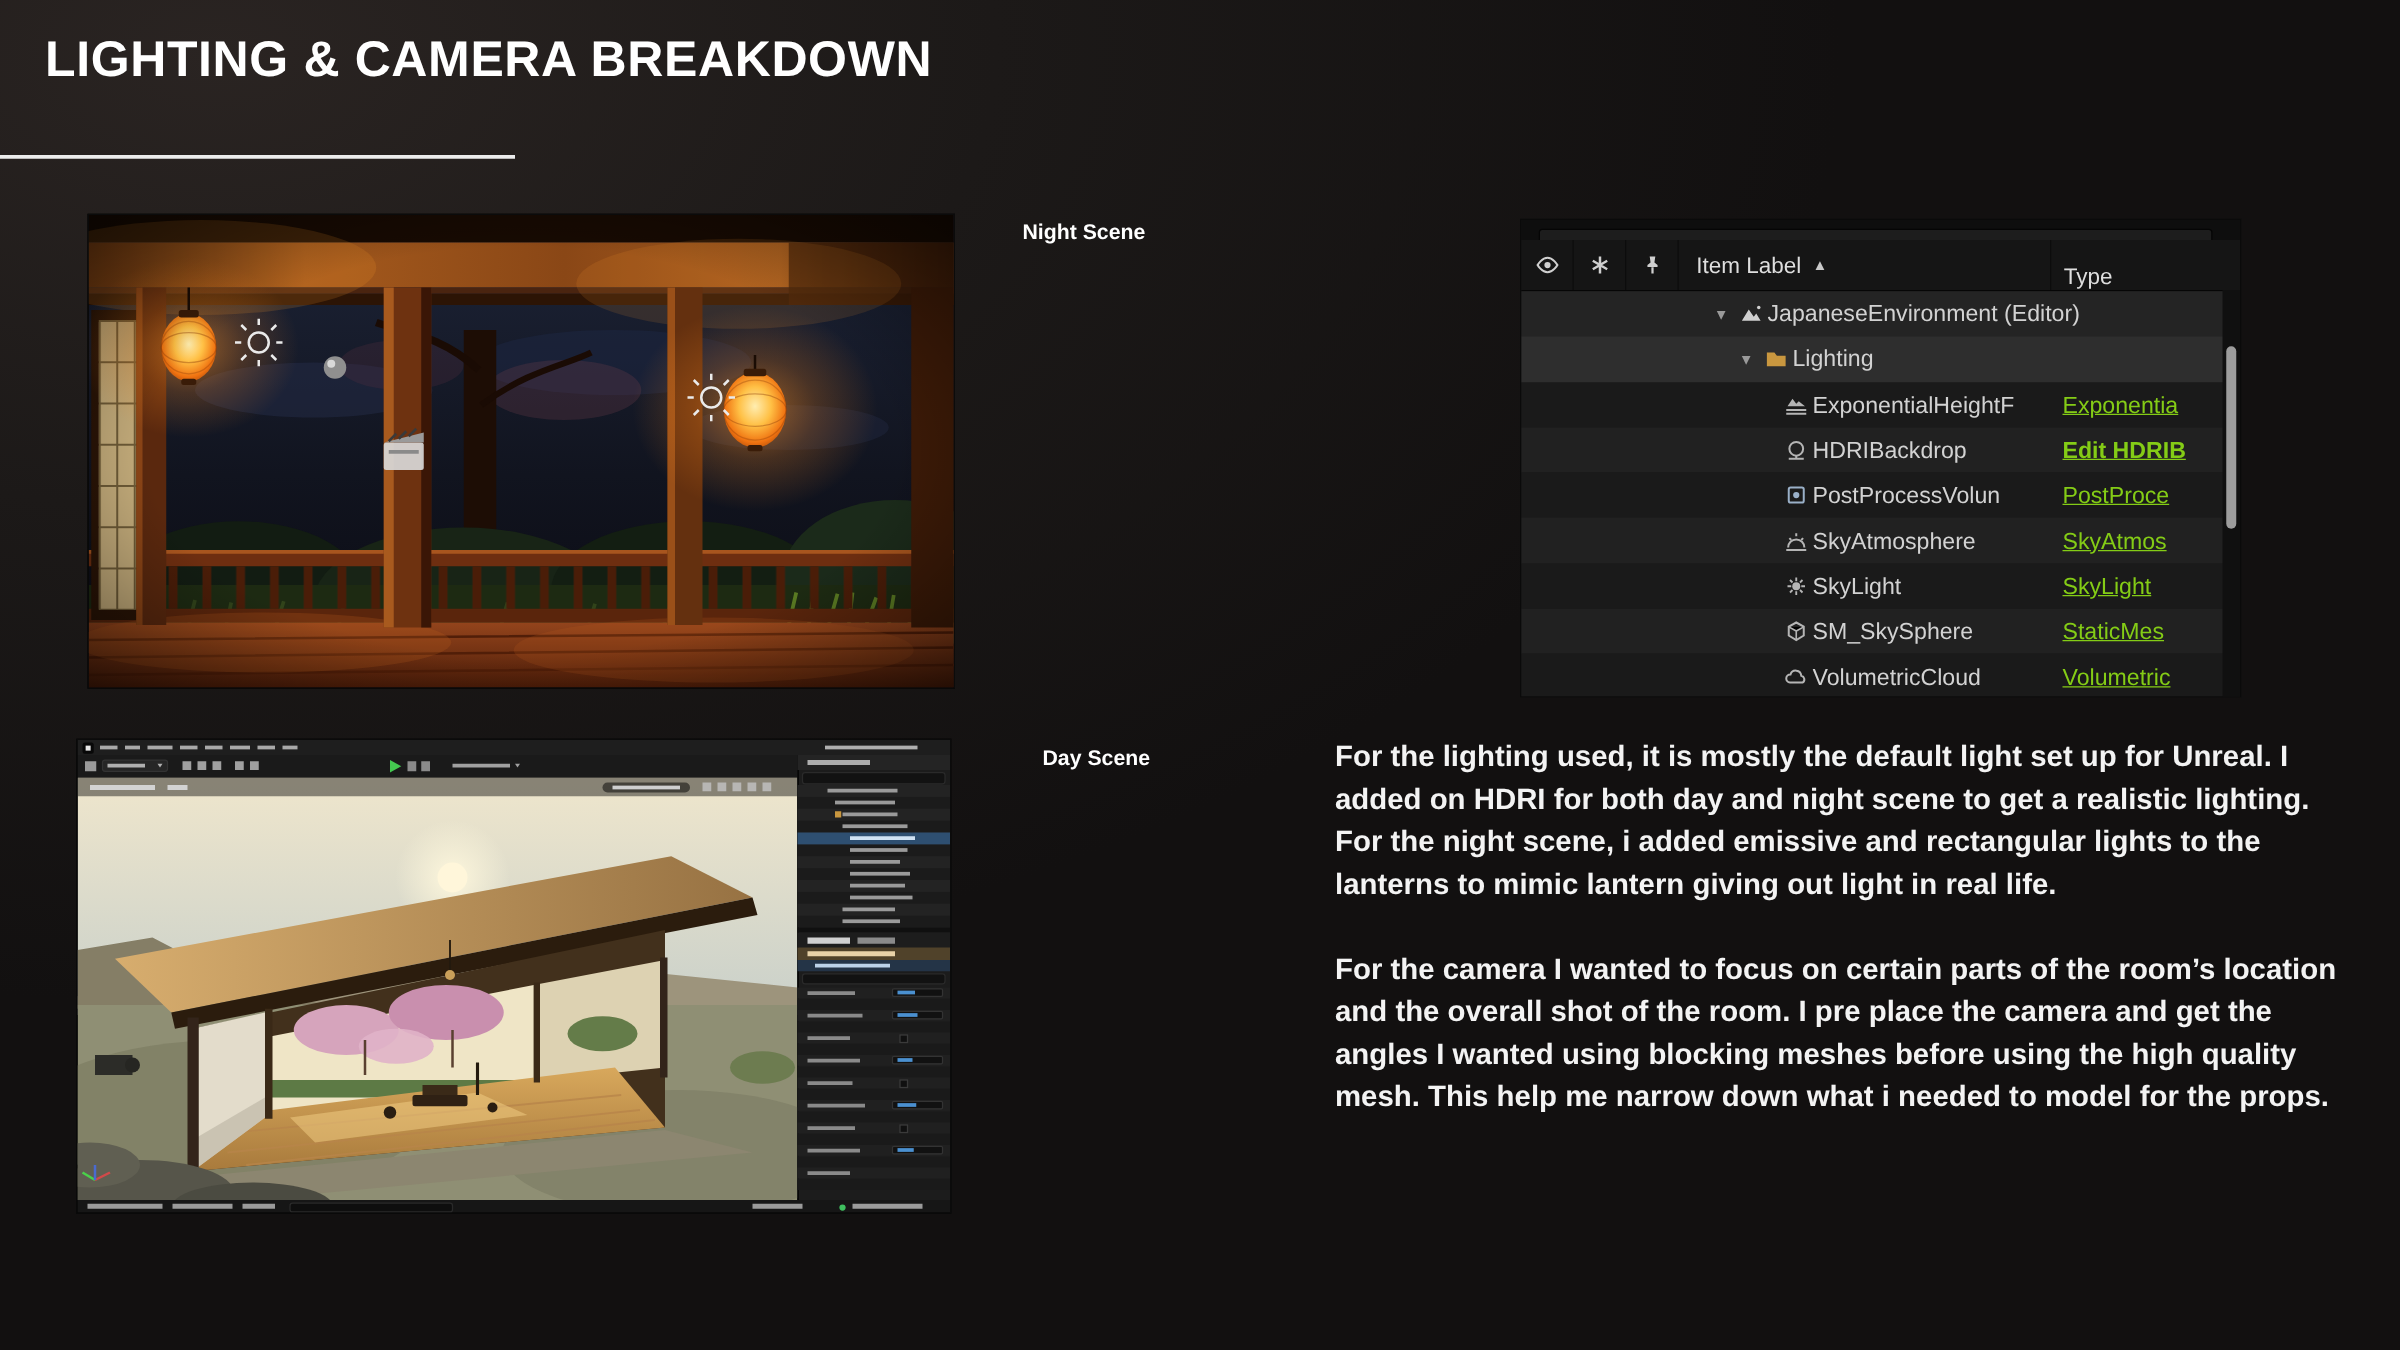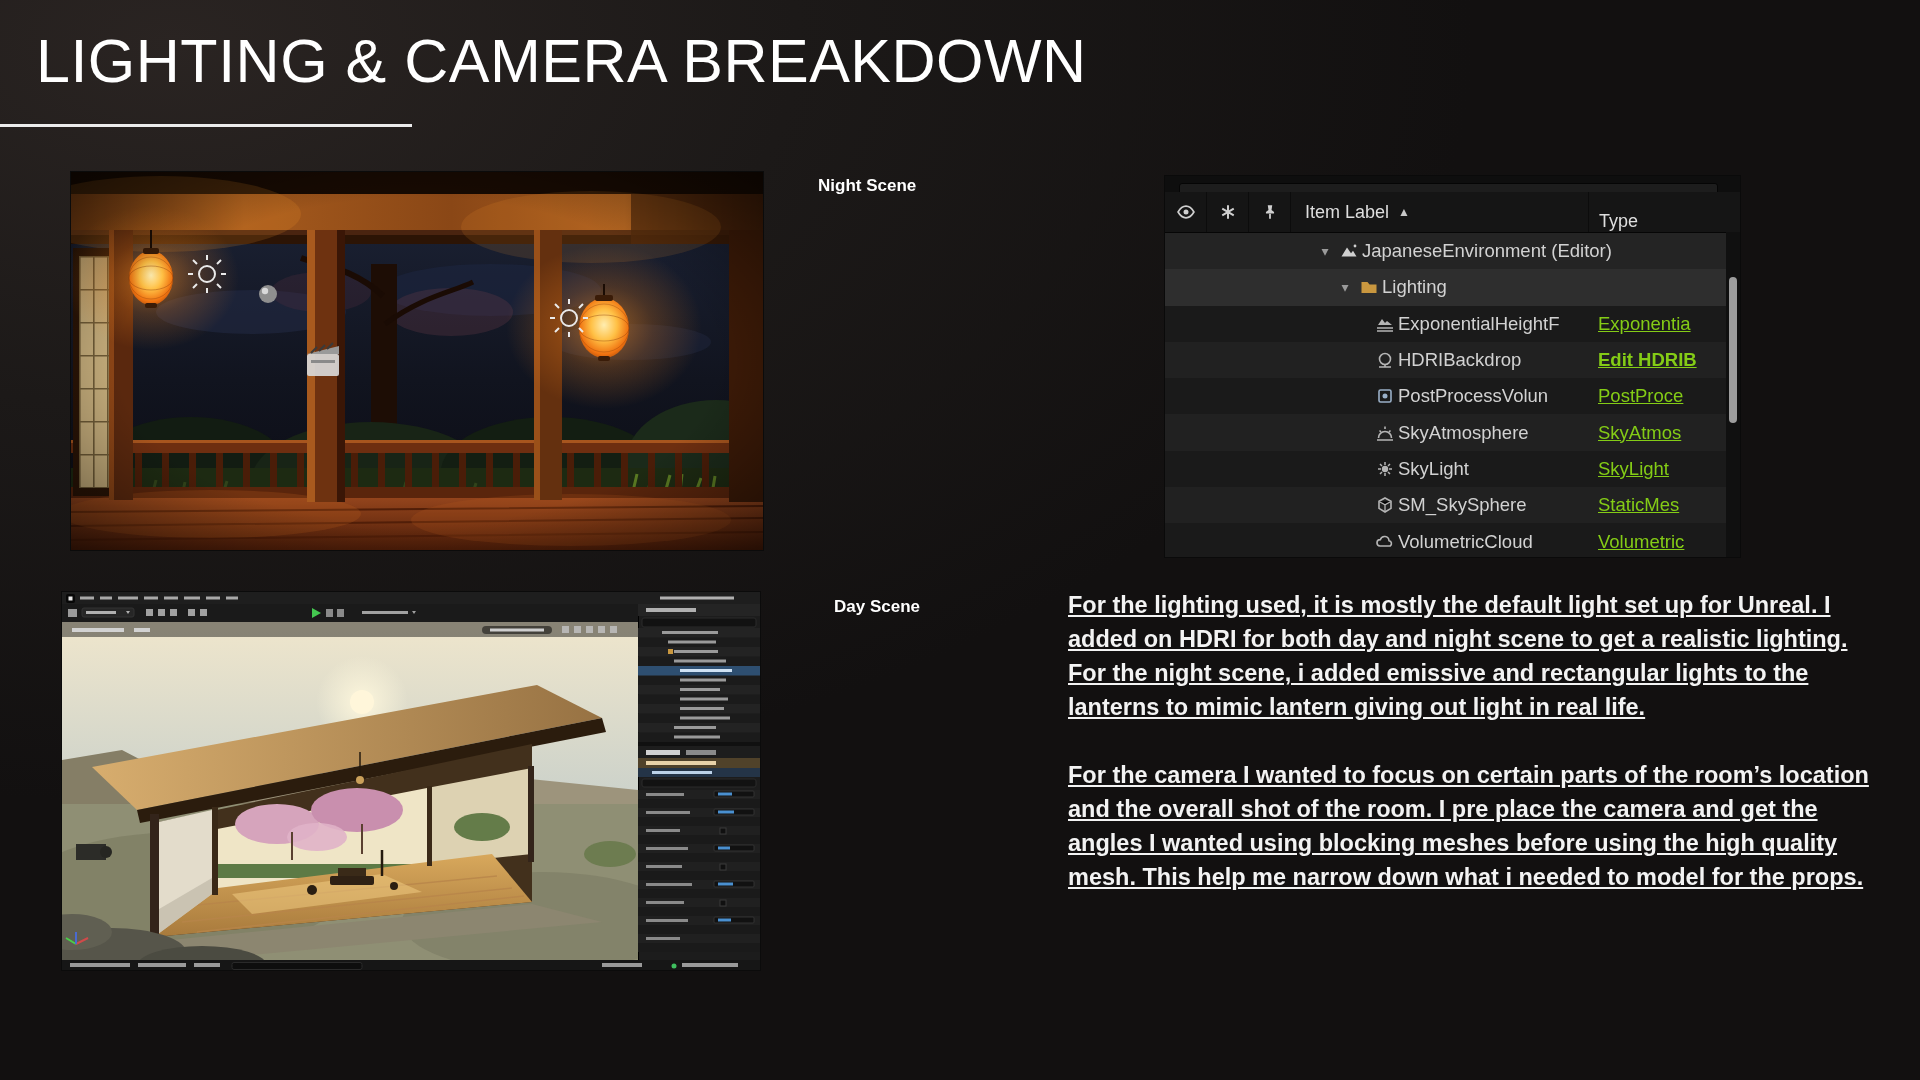--- a/index.html
+++ b/index.html
@@ -1,34 +1,34 @@
 <!DOCTYPE html>
 <html><head>
 <meta charset="utf-8">
 <style>
   html,body{margin:0;padding:0;background:#000;}
   .slide{
     position:relative;width:1920px;height:1080px;overflow:hidden;
     background:radial-gradient(1300px 760px at 9% 4%, #2a2422 0%, #1c1918 48%, #121010 100%);
     font-family:"Liberation Sans", sans-serif;
   }
-  .title{position:absolute;left:36px;top:26px;font-size:61px;font-weight:400;color:#ffffff;letter-spacing:.5px;white-space:nowrap;}
+  .title{position:absolute;left:36px;top:26px;font-size:40px;font-weight:700;color:#ffffff;letter-spacing:.5px;white-space:nowrap;}
   .title-rule{position:absolute;left:0;top:124px;width:412px;height:3px;background:#ececec;}
   .scene-label{position:absolute;font-size:17px;font-weight:700;color:#ffffff;text-align:center;}
   #night-label{left:818px;top:176px;}
   #day-label{left:834px;top:597px;}
   .shot{position:absolute;background:#000;border:1px solid #0b0b0b;box-sizing:border-box;}
   #night-shot{left:70px;top:171px;width:694px;height:380px;}
   #day-shot{left:61px;top:591px;width:700px;height:380px;}
   .shot svg{display:block;}
   .body-text{position:absolute;left:1068px;top:588px;width:822px;color:#f3f3f3;font-size:23.5px;font-weight:700;line-height:34px;}
-  .body-text p{margin:0 0 34px 0;text-decoration:underline;}
+  .body-text p{margin:0 0 34px 0;}
 
   
-  .outliner{position:absolute;left:1164px;top:175px;width:577px;height:383px;background:#161616;overflow:hidden;border:1px solid #0a0a0a;box-sizing:border-box;}
+  .outliner{position:absolute;left:1216px;top:175px;width:577px;height:383px;background:#161616;overflow:hidden;border:1px solid #0a0a0a;box-sizing:border-box;}
   .ol-topstrip{height:16px;background:#0e0e0e;position:relative;overflow:hidden;}
   .search-remnant{position:absolute;left:14px;right:22px;top:7px;height:14px;background:#1d1d1d;border:1px solid #050505;border-radius:3px;}
   .ol-header{height:40px;background:#151515;border-bottom:1px solid #060606;display:flex;align-items:center;color:#dedede;font-size:18px;position:relative;}
   .ol-hcell{width:42px;height:100%;display:flex;justify-content:center;align-items:center;border-right:1px solid #0c0c0c;box-sizing:border-box;}
   .ol-col-item{flex:1;height:100%;display:flex;align-items:center;gap:9px;padding-left:14px;}
   .sort-icon{font-size:12px;color:#c8c8c8;}
   .ol-col-type{position:absolute;left:423px;top:0;height:100%;width:140px;display:flex;align-items:flex-end;border-left:1px solid #0c0c0c;padding-left:10px;box-sizing:border-box;}
   .ol-row{height:36.3px;display:flex;align-items:center;position:relative;color:#d2d2d2;font-size:18.5px;}
   .ol-row .icon{width:27px;display:flex;justify-content:center;flex:none;}
   .expander{width:20px;flex:none;color:#9a9a9a;font-size:14px;text-align:center;}

